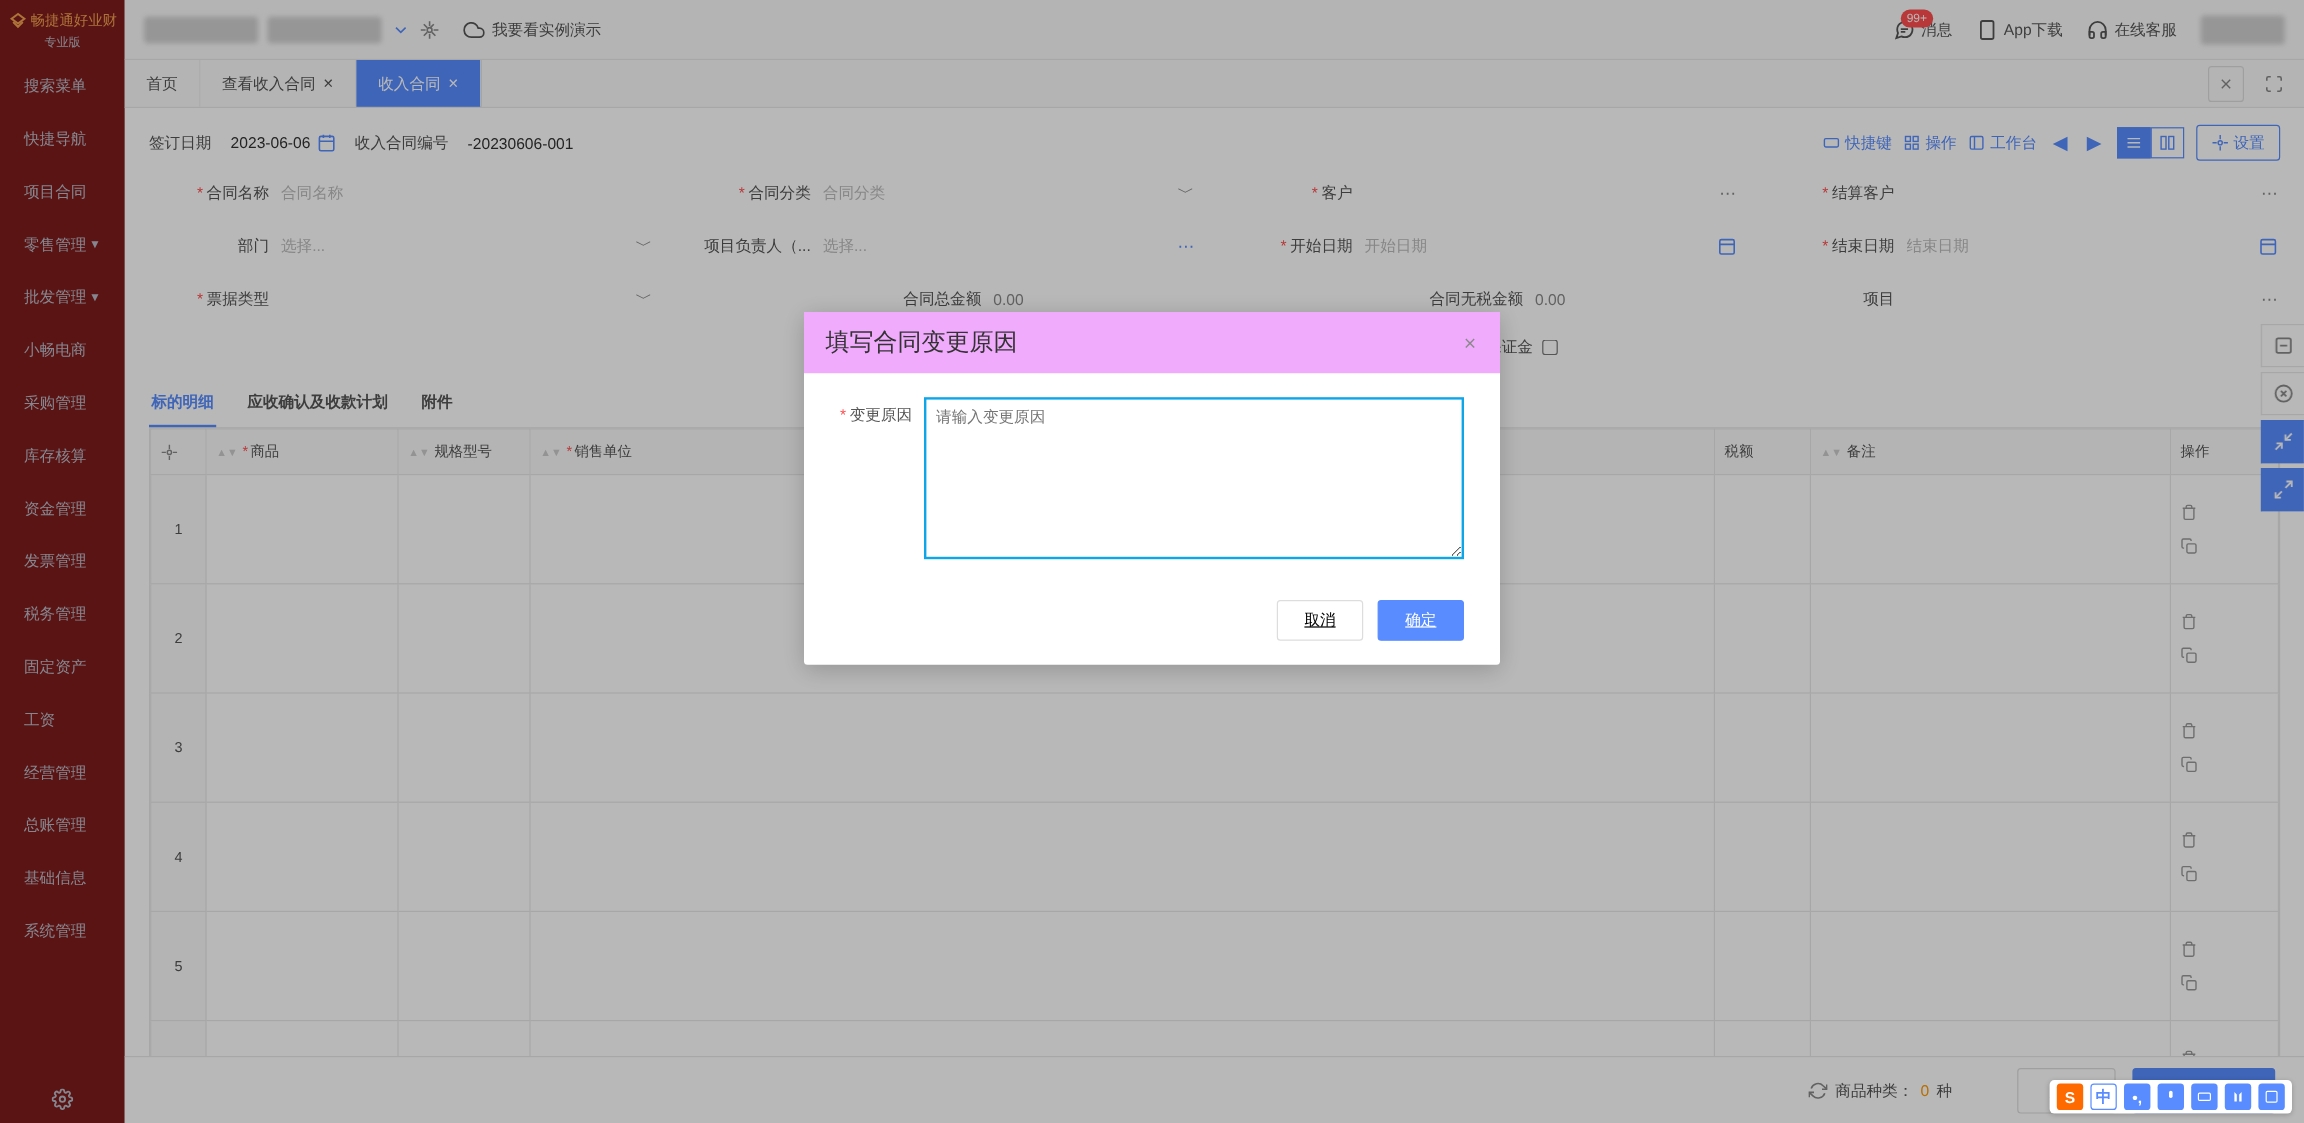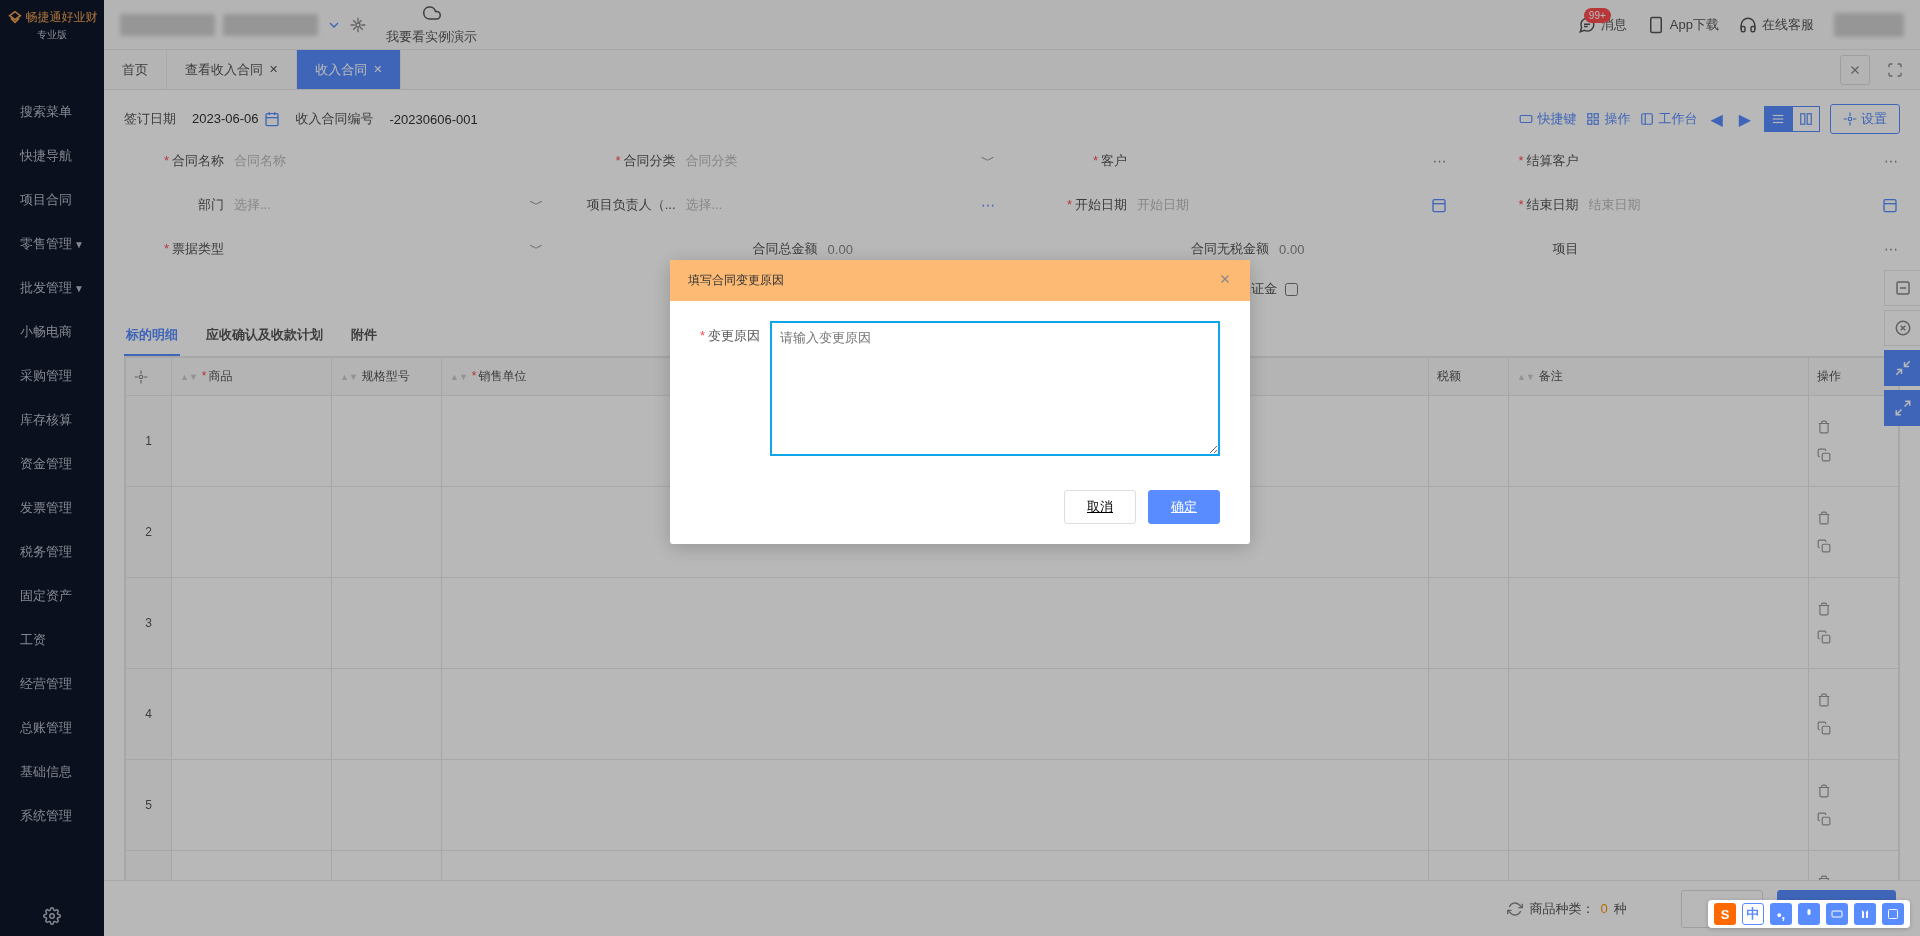--- a/index.html
+++ b/index.html
@@ -1,30 +1,30 @@
 <!DOCTYPE html>
 <html><head>
 <meta charset="utf-8">
 <style>
 * { margin: 0; padding: 0; box-sizing: border-box; font-family: "Microsoft YaHei", Arial, sans-serif; }
 body { background: #f5f5f5; overflow: hidden; width: 1920px; height: 936px; position: relative; }
-.sidebar { position: absolute; left: 0; top: 0; width: 104px; height: 936px; background: #0f172a; color: #b8bcc8; display: flex; flex-direction: column; gap: 40px; }
+.sidebar { position: absolute; left: 0; top: 0; width: 104px; height: 936px; background: #7f1d1d; color: #b8bcc8; display: flex; flex-direction: column; }
 .logo-area { height: 50px; display: flex; flex-direction: column; align-items: center; justify-content: center; padding: 6px; color: #f0a050; font-size: 12px; }
 .logo-area .logo-icon { display: flex; align-items: center; gap: 3px; }
 .logo-area .sub { font-size: 10px; color: #b8bcc8; margin-top: 2px; }
 .sidebar-menu { flex: 1; overflow-y: auto; }
 .sidebar-item { padding: 13px 20px; font-size: 13px; cursor: pointer; display: flex; align-items: center; justify-content: space-between; }
 .sidebar-footer { height: 40px; display: flex; align-items: center; justify-content: center; }
 .gear-footer { color: #b8bcc8; }
 .main { position: absolute; left: 104px; top: 0; right: 0; bottom: 0; display: flex; flex-direction: column; background: #fff; }
 .topbar { height: 50px; display: flex; align-items: center; padding: 0 16px; background: #fafafa; border-bottom: 1px solid #e8e8e8; }
 .org-selector { display: flex; align-items: center; gap: 8px; color: #999; }
 .org-box { width: 95px; height: 22px; background: #d0d0d0; border-radius: 3px; filter: blur(2px); }
 .org-chevron { color: #588cff; }
-.topbar-demo { margin-left: 20px; display: flex; align-items: center; gap: 6px; color: #555; font-size: 13px; flex-direction: column; }
+.topbar-demo { margin-left: 20px; display: flex; align-items: center; gap: 6px; color: #555; font-size: 13px; }
 .topbar-right { margin-left: auto; display: flex; align-items: center; gap: 20px; }
 .topbar-action { display: flex; align-items: center; gap: 5px; font-size: 13px; color: #555; position: relative; cursor: pointer; }
 .badge { position: absolute; top: -8px; left: 6px; background: #ff4d4f; color: #fff; font-size: 10px; padding: 0 5px; border-radius: 8px; line-height: 15px; }
 .avatar-blur { width: 70px; height: 24px; background: #d0d0d0; border-radius: 3px; filter: blur(2px); }
 .tabsbar { height: 40px; display: flex; align-items: stretch; background: #fafafa; border-bottom: 1px solid #e8e8e8; }
 .tab { padding: 0 18px; display: flex; align-items: center; gap: 6px; font-size: 13px; color: #555; border-right: 1px solid #eee; cursor: pointer; }
 .tab.active { background: #588cff; color: #fff; }
 .tab-close { font-size: 11px; }
 .tabsbar-right { margin-left: auto; display: flex; align-items: center; gap: 10px; padding-right: 10px; }
 .icon-btn { width: 30px; height: 30px; display: flex; align-items: center; justify-content: center; cursor: pointer; color: #888; }
@@ -67,21 +67,21 @@
 .prod-count { display: flex; align-items: center; gap: 6px; font-size: 13px; color: #555; margin-right: 40px; }
 .prod-count .num { color: #ff9800; }
 .btn { padding: 9px 26px; border-radius: 3px; font-size: 14px; cursor: pointer; border: 1px solid #ddd; background: #fff; }
 .btn-primary { background: #588cff; color: #fff; border-color: #588cff; }
 .right-dock { position: absolute; right: 0; top: 270px; display: flex; flex-direction: column; gap: 4px; }
 .dock-btn { width: 36px; height: 36px; background: #fff; border: 1px solid #e8e8e8; border-right: none; display: flex; align-items: center; justify-content: center; color: #888; cursor: pointer; }
 .dock-btn.blue { background: #588cff; color: #fff; border-color: #588cff; }
 
 .overlay { position: absolute; inset: 0; background: rgba(0,0,0,0.28); display: flex; align-items: flex-start; justify-content: center; padding-top: 260px; }
 .modal { width: 580px; background: #fff; border-radius: 3px; box-shadow: 0 4px 20px rgba(0,0,0,0.2); }
-.modal-header { background: #fdba74; padding: 12px 18px; display: flex; align-items: flex-start; justify-content: space-between; font-size: 12px; color: #333; }
+.modal-header { background: #f0abfc; padding: 12px 18px; display: flex; align-items: center; justify-content: space-between; font-size: 20px; color: #333; }
 .modal-close { cursor: pointer; color: #888; font-size: 16px; }
 .modal-body { padding: 20px 30px; }
 .modal-field { display: flex; align-items: flex-start; gap: 10px; }
 .modal-field label { font-size: 13px; color: #555; padding-top: 6px; }
 .modal-field label::before { content: "*"; color: #ff4d4f; margin-right: 3px; }
 .modal-field textarea { flex: 1; height: 135px; border: 2px solid #0ea5e9; padding: 6px 8px; font-size: 13px; resize: both; }
 .modal-footer { padding: 14px 30px 20px; display: flex; justify-content: flex-end; gap: 12px; }
 .modal-btn { padding: 7px 22px; border-radius: 3px; font-size: 13px; cursor: pointer; border: 1px solid #ddd; background: #fff; text-decoration: underline; }
 .modal-btn.primary { background: #588cff; color: #fff; border-color: #588cff; }
 

